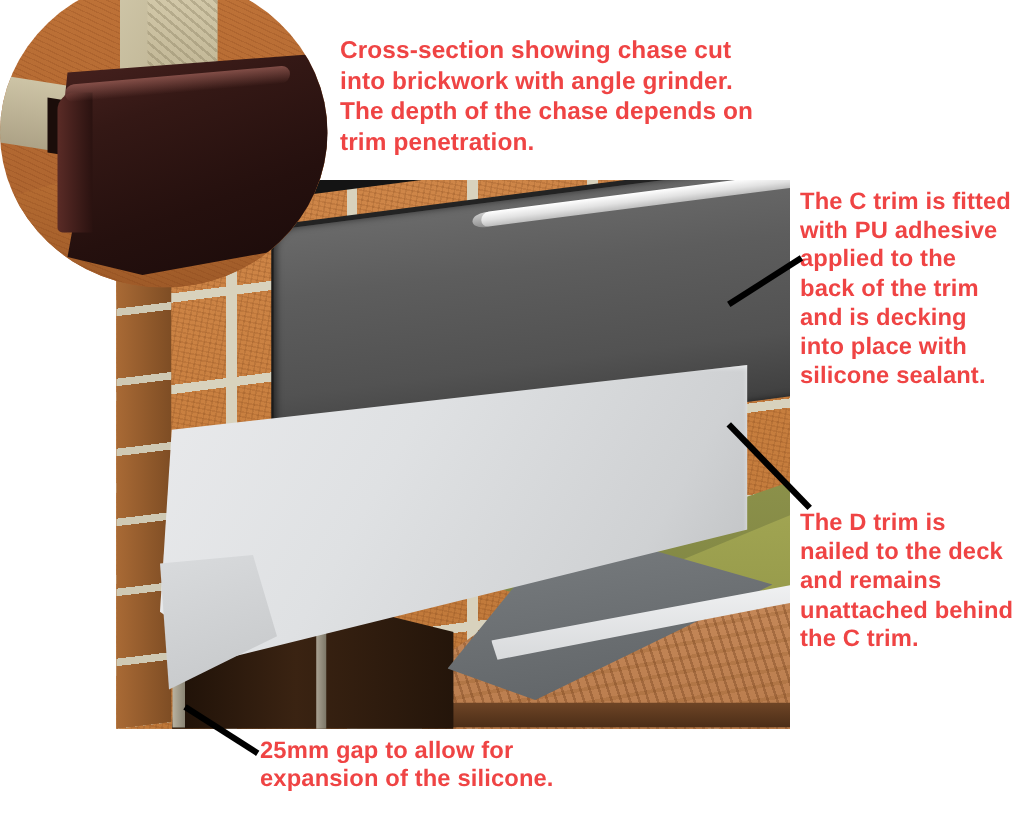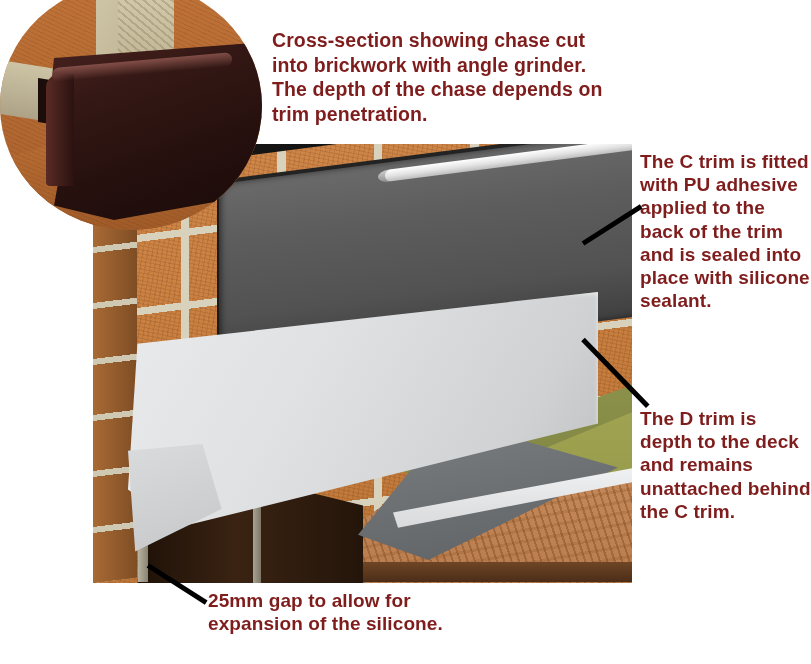--- a/index.html
+++ b/index.html
@@ -1,20 +1,20 @@
 <!DOCTYPE html>
 <html><head>
 <meta charset="utf-8">
 <style>
   html,body{margin:0;padding:0;background:#ffffff;}
   body{width:811px;height:664px;position:relative;overflow:hidden;
        font-family:"Liberation Sans",sans-serif;}
 
   
-  .anno{position:absolute;font-weight:bold;color:#7f1d1d;line-height:1.22;
+  .anno{position:absolute;font-weight:bold;color:#ef4444;line-height:1.22;
         white-space:pre-line;letter-spacing:.1px;}
   #caption-top{left:272px;top:28px;font-size:19.5px;line-height:1.26;width:350px;}
   #anno-c-trim{left:640px;top:150px;font-size:19px;width:172px;}
   #anno-d-trim{left:640px;top:407px;font-size:19px;width:172px;}
   #caption-gap{left:208px;top:589px;font-size:19px;width:300px;}
 
   
   .leader{position:absolute;background:#000;transform-origin:0 50%;}
 
   
@@ -200,21 +200,21 @@
   <div class="ins ins-chase"></div>
   <div class="ins ins-brick-low"></div>
   <div class="ins ins-trim"></div>
   <div class="ins ins-trim-fold"></div>
   <div class="ins ins-trim-hl"></div>
   <div class="ins ins-mask-bl"></div>
 </div>
 
 <div class="anno" id="caption-top">Cross-section showing chase cut into brickwork with angle grinder. The depth of the chase depends on trim penetration.</div>
 
-<div class="anno" id="anno-c-trim">The C trim is fitted with PU adhesive applied to the back of the trim and is sealed into place with silicone sealant.</div>
-
-<div class="anno" id="anno-d-trim">The D trim is depth to the deck and remains unattached behind the C trim.</div>
+<div class="anno" id="anno-c-trim">The C trim is fitted with PU adhesive applied to the back of the trim and is decking into place with silicone sealant.</div>
+
+<div class="anno" id="anno-d-trim">The D trim is nailed to the deck and remains unattached behind the C trim.</div>
 
 <div class="anno" id="caption-gap">25mm gap to allow for expansion of the silicone.</div>
 
 <div class="leader" id="leader-c" style="left: 583px; top: 241px; width: 68.7968px; height: 5px; transform: rotate(-32.5351deg);"></div>
 <div class="leader" id="leader-d" style="left: 583px; top: 337px; width: 93.3488px; height: 5px; transform: rotate(45.8681deg);"></div>
 <div class="leader" id="leader-gap" style="left: 148px; top: 563px; width: 68.7968px; height: 5px; transform: rotate(32.5351deg);"></div>
 
 </body></html>

